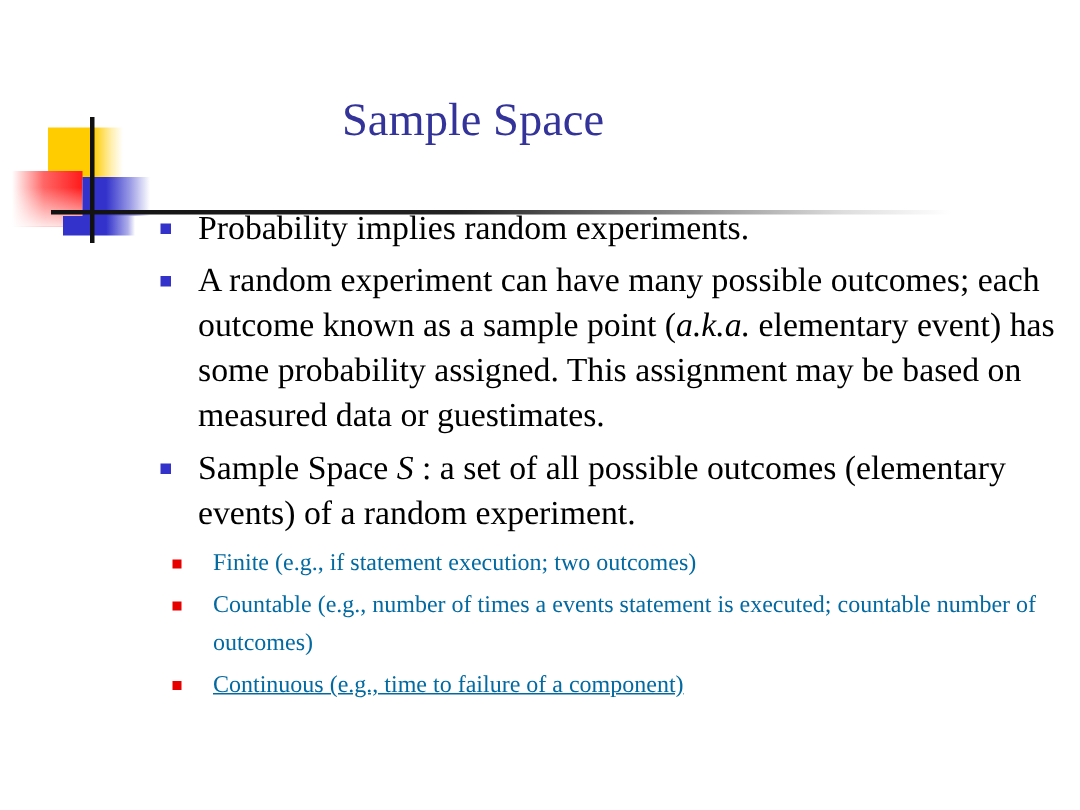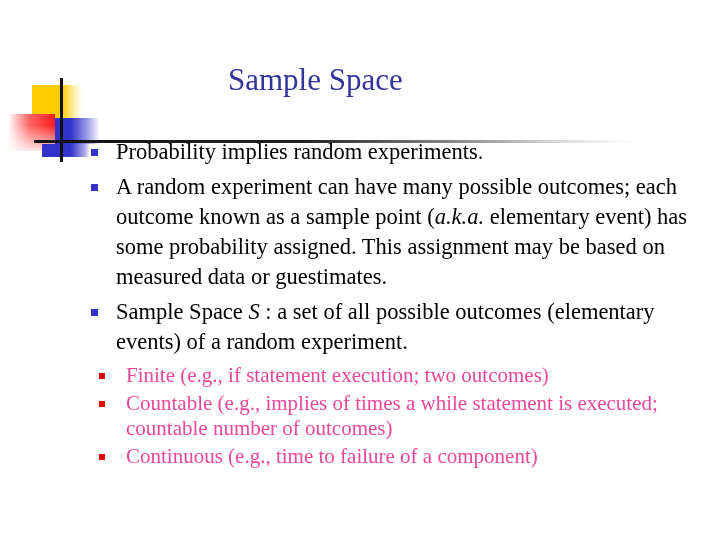--- a/index.html
+++ b/index.html
@@ -12,25 +12,25 @@
     .red-rect::after { content:""; position:absolute; left:0; top:0; right:0; bottom:0;
       background: linear-gradient(to bottom, rgba(255,255,255,0) 30%, rgba(255,255,255,0.85) 100%); }
     .blue-rect { position: absolute; left: 55px; top: 118px; width: 45px; height: 26px;
       background: linear-gradient(to right, #3333cc 0%, #3333cc 35%, rgba(51,51,204,0.5) 70%, rgba(255,255,255,0) 100%); }
     .blue-low { position: absolute; left: 42px; top: 144px; width: 48px; height: 13px;
       background: linear-gradient(to right, #3333cc 0%, #3333cc 60%, rgba(51,51,204,0.4) 90%, rgba(255,255,255,0) 100%); }
     .vline { position: absolute; left: 60px; top: 78px; width: 3px; height: 84px; background: #111; }
     .hrule { position: absolute; left: 34px; top: 140px; width: 600px; height: 3px;
       background: linear-gradient(to right, #111 0%, #222 45%, #888 70%, #ddd 88%, rgba(255,255,255,0) 100%); }
     .title { position: absolute; left: 228px; top: 62px; font-size: 31px; color: #333399; white-space: nowrap; }
-    .content { position: absolute; left: 88px; top: 137px; width: 610px; }
+    .content { position: absolute; left: 104px; top: 137px; width: 610px; }
     ul { list-style: none; margin: 0; padding: 0; }
     .l1 { position: relative; padding-left: 28px; font-size: 22.5px; line-height: 30px; color: #000; margin-bottom: 5px; }
     .l1 .bullet { position: absolute; left: 3px; top: 12px; width: 7px; height: 7px; background: #3333cc; }
-    .l2 { position: relative; padding-left: 38px; font-size: 21px; line-height: 25px; color: #ec4899; margin-bottom: 3px; }
+    .l2 { position: relative; padding-left: 38px; font-size: 16px; line-height: 25px; color: #0369a1; margin-bottom: 3px; }
     .l2 .bullet { position: absolute; left: 38px; margin-left: -27px; top: 10px; width: 6px; height: 6px; background: #e60000; }
     .sublist { margin-top: 6px; padding-left: 0; }
     .l2 .txt { display: block; padding-left: 0; }
     i { }
   </style>
 </head>
 <body>
 
 <div class="logo">
   <div class="yellow-sq"></div>
@@ -56,22 +56,22 @@
     <li class="l1">
       <span class="bullet"></span>
       <span>Sample Space </span><i>S</i><span> : a set of all possible outcomes (elementary events) of a random experiment.</span>
       <ul class="sublist">
         <li class="l2" style="margin-left:-28px;">
           <span class="bullet"></span>
           <span class="txt">Finite (e.g., if statement execution; two outcomes)</span>
         </li>
         <li class="l2" style="margin-left:-28px;">
           <span class="bullet"></span>
-          <span class="txt">Countable (e.g., implies of times a while statement is executed; countable number of outcomes)</span>
+          <span class="txt">Countable (e.g., number of times a events statement is executed; countable number of outcomes)</span>
         </li>
-        <li class="l2" style="margin-left:-28px;">
+        <li class="l2" style="margin-left:-28px;text-decoration:underline;">
           <span class="bullet"></span>
           <span class="txt">Continuous (e.g., time to failure of a component)</span>
         </li>
       </ul>
     </li>
   </ul>
 </div>
 
 </body></html>

